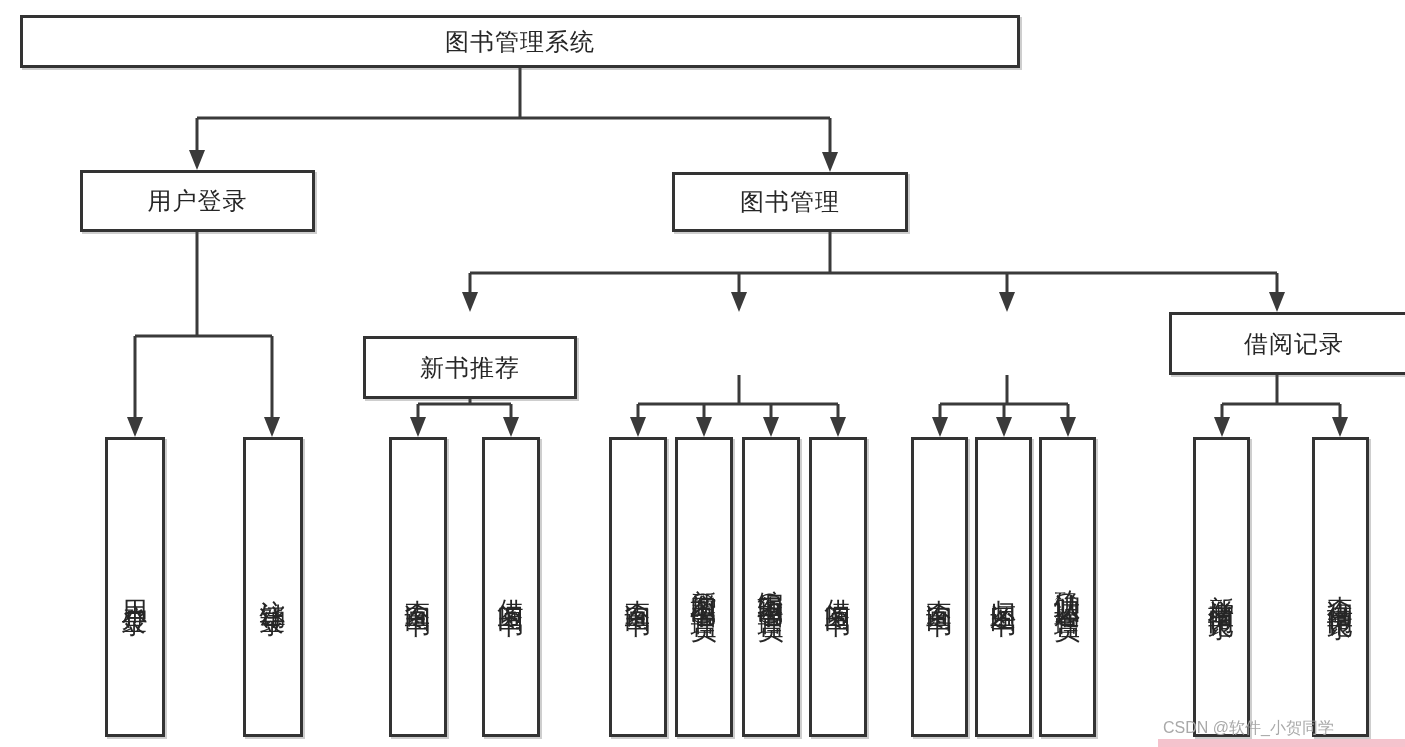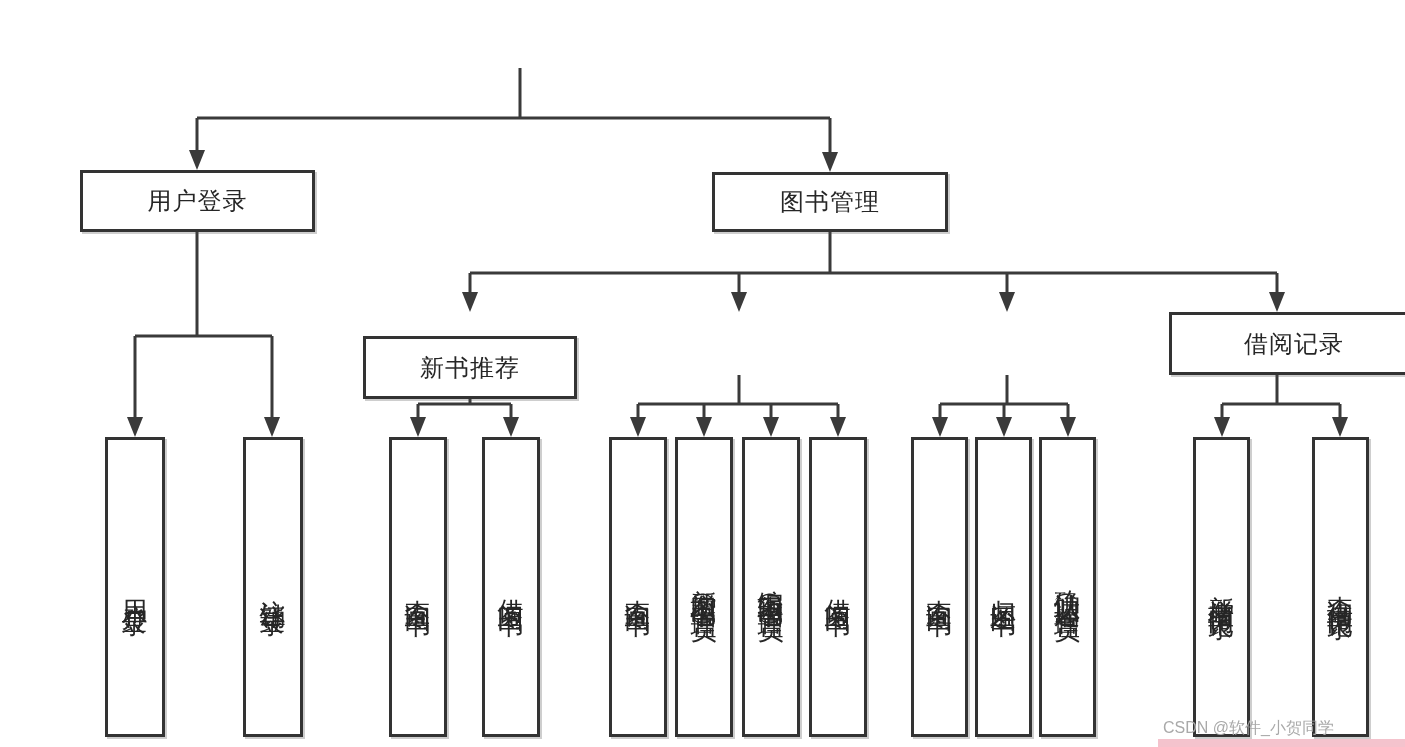--- a/index.html
+++ b/index.html
@@ -101,23 +101,24 @@
       <polygon points="1060,417 1076,417 1068,437"></polygon>
     </g>
 
     <g>
       <path d="M1277 375 V404 M1222 404 H1340 M1222 404 V417 M1340 404 V417"></path>
       <polygon points="1214,417 1230,417 1222,437"></polygon>
       <polygon points="1332,417 1348,417 1340,437"></polygon>
     </g>
   </svg>
 
+  <div class="node hnode" style="left:20px;top:15px;width:1000px;height:53px;">图书管理系统</div>
 
   <div class="node hnode" style="left:80px;top:170px;width:235px;height:62px;">用户登录</div>
-  <div class="node hnode" style="left:712px;top:172px;width:236px;height:60px;">图书管理</div>
+  <div class="node hnode" style="left:672px;top:172px;width:236px;height:60px;">图书管理</div>
 
   <div class="node hnode" style="left:363px;top:312px;width:214px;height:63px;margin-top:24px;">新书推荐</div>
   <div class="node hnode" style="left:1169px;top:312px;width:250px;height:63px;">借阅记录</div>
 
   <div class="node leaf" style="left:105px;top:437px;width:60px;height:300px;">
     <span class="vtext">用户登录</span>
   </div>
   <div class="node leaf" style="left:243px;top:437px;width:60px;height:300px;">
     <span class="vtext">注销登录</span>
   </div>

